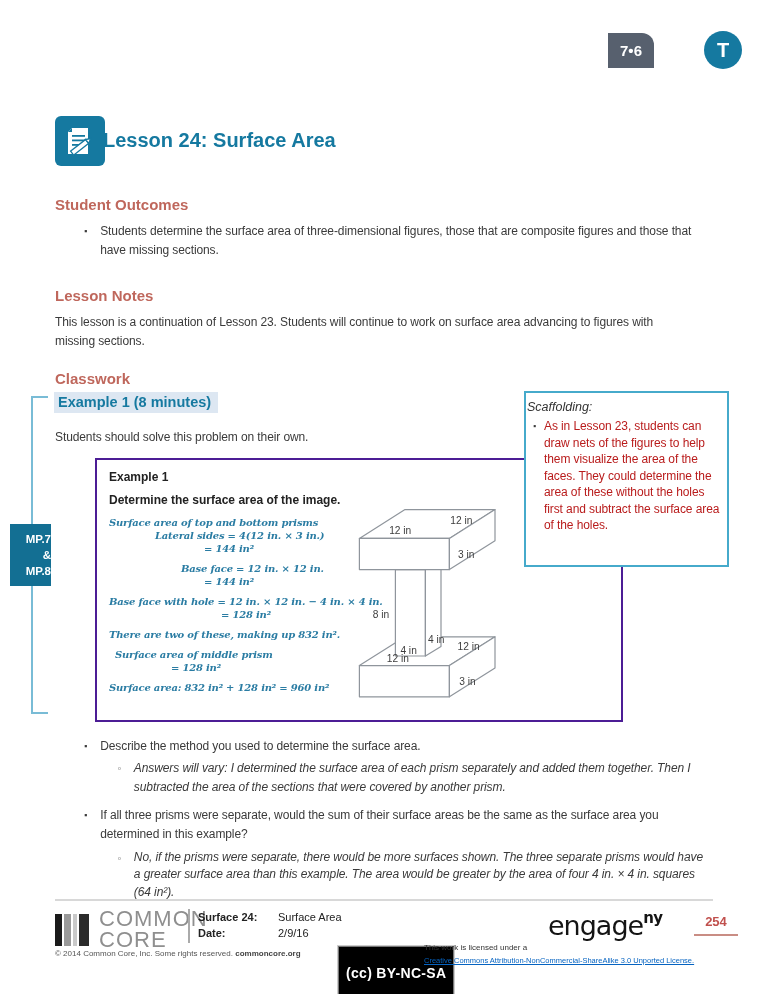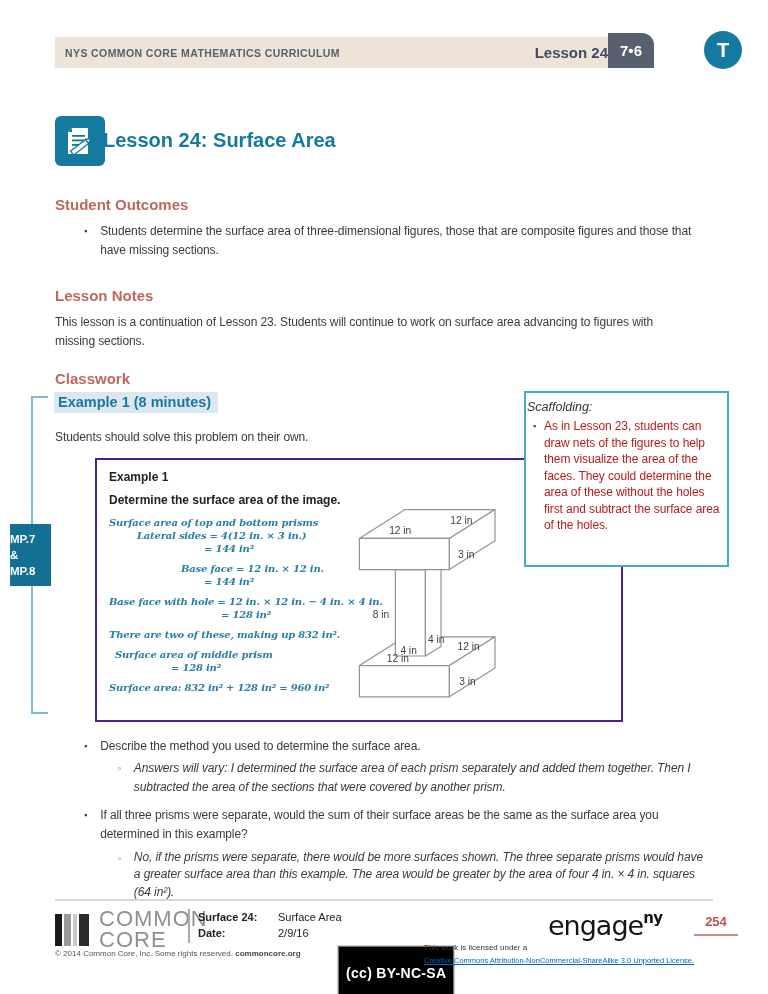--- a/index.html
+++ b/index.html
@@ -32,41 +32,41 @@
   .bullet-row .bmark.open { font-size:8px; }
   .italic { font-style:italic; }
 
   .ex-heading { position:absolute; left:54px; top:392px; background:#dde7f2; color:#1579a0;
           font-size:14.5px; font-weight:bold; padding:2px 7px 3px 4px; }
 
   
   .brk-v { position:absolute; left:31px; top:396px; width:2px; height:318px; background:#79bcd6; }
   .brk-h { position:absolute; width:17px; height:2px; background:#79bcd6; }
   .mp-badge { position:absolute; left:10px; top:524px; width:41px; height:62px; background:#136f93;
-          color:#fff; font-weight:bold; font-size:11.5px; line-height:1.4; text-align:left;
+          color:#fff; font-weight:bold; font-size:11.5px; line-height:1.4; text-align:right;
           display:flex; flex-direction:column; justify-content:center; z-index:3; }
 
   
   .scaffold { position:absolute; left:524px; top:391px; width:205px; height:176px;
           border:2px solid #46aacb; background:#fff; z-index:2; padding:7px 1px; }
   .scaffold .shead { font-style:italic; font-size:12.5px; color:#333; margin-bottom:4px; }
   .scaffold .srow { display:flex; }
   .scaffold .srow .bmark { font-size:8.5px; line-height:16.5px; margin:0 8px 0 6px; }
   .scaffold .stext { font-size:12px; line-height:1.38; letter-spacing:-.1px; color:#b91c1c; }
 
   
   .exbox { position:absolute; left:95px; top:458px; width:528px; height:264px;
           border:2px solid #4c1d95; background:#fff; z-index:1; }
   .exbox .extitle { position:absolute; left:12px; top:10px; font-size:12px; font-weight:bold; color:#222; }
   .exbox .exprompt { position:absolute; left:12px; top:33px; font-size:12px; font-weight:bold; color:#222; }
   .math { position:absolute; left:12px; top:56px; font-family:"DejaVu Serif", serif;
           font-style:italic; font-weight:bold; font-size:10px; letter-spacing:-.2px;
           color:#2a7ca3; line-height:13px; }
   .math div { white-space:nowrap; }
-  .ml0 { margin-left:0; } .ml1 { margin-left:28px; } .ml2 { margin-left:95px; }
+  .ml0 { margin-left:0; } .ml1 { margin-left:46px; } .ml2 { margin-left:95px; }
   .ml3 { margin-left:72px; } .ml4 { margin-left:6px; } .ml5 { margin-left:18px; }
   .ml6 { margin-left:62px; } .ml7 { margin-left:112px; }
   .gt { margin-top:7px; }
 
   .figure { position:absolute; left:248px; top:28px; }
   .figure path { fill:#fff; stroke:#8f959c; stroke-width:1; stroke-linejoin:round; }
   .figure text { font-family:"Liberation Sans", sans-serif; font-size:8.5px; fill:#3d3d3d;
           font-style:normal; font-weight:normal; }
 
   
@@ -91,24 +91,20 @@
           padding:18px 7px; letter-spacing:.3px; }
   .lic1 { position:absolute; left:424px; top:943px; font-size:8px; color:#333; }
   .lic2 { position:absolute; left:424px; top:956px; font-size:7.5px; color:#0563c1;
           text-decoration:underline; cursor:pointer; }
 </style>
 </head>
 <body>
 
 <div class="page">
 
-  <div class="hbar">
-    <span class="curr">NYS COMMON CORE MATHEMATICS CURRICULUM</span>
-    <span class="lesson">Lesson 24</span>
-  </div>
   <div class="module-badge">7•6</div>
   <div class="t-circle">T</div>
 
   <div class="lesson-icon">
     <svg width="36" height="36" viewBox="0 0 36 36">
       <path d="M10 5 L26 5 L26 31 L6 31 L6 9 Z" fill="#fff" stroke="none"></path>
       <path d="M10 5 L10 9 L6 9 Z" fill="#1579a0"></path>
       <rect x="10" y="12" width="13" height="1.8" fill="#1579a0"></rect>
       <rect x="10" y="16.5" width="13" height="1.8" fill="#1579a0"></rect>
       <rect x="10" y="21" width="9" height="1.8" fill="#1579a0"></rect>

